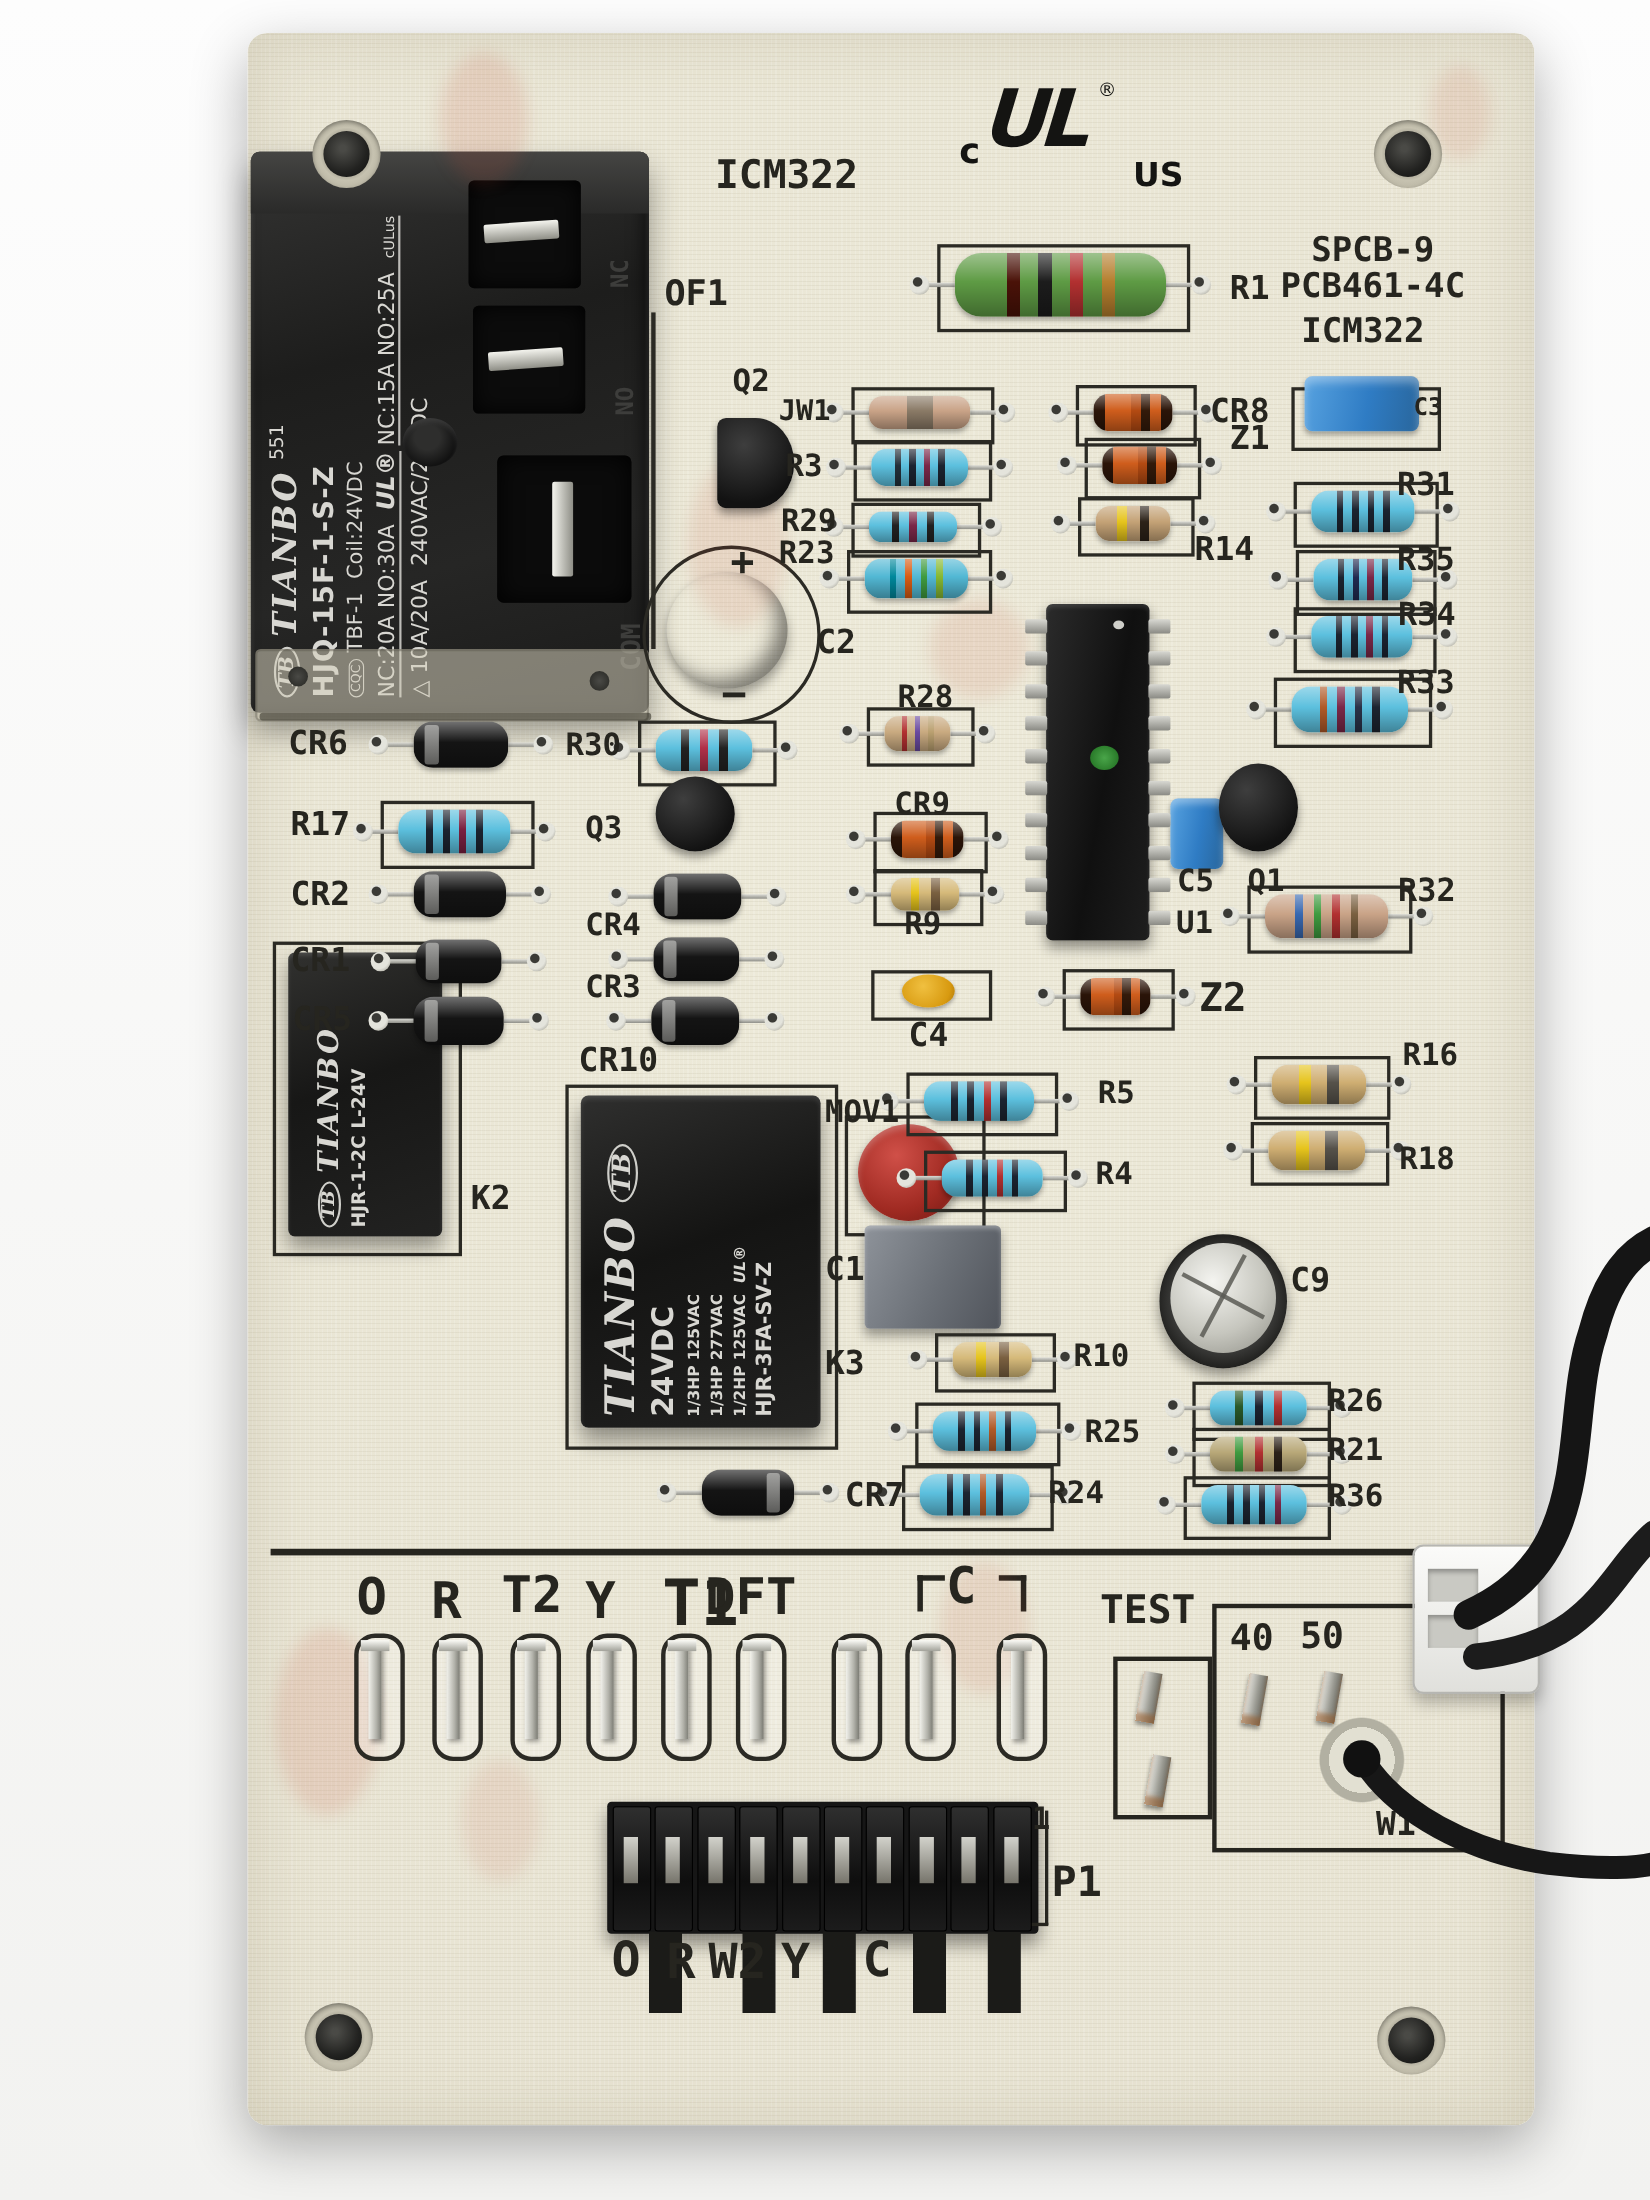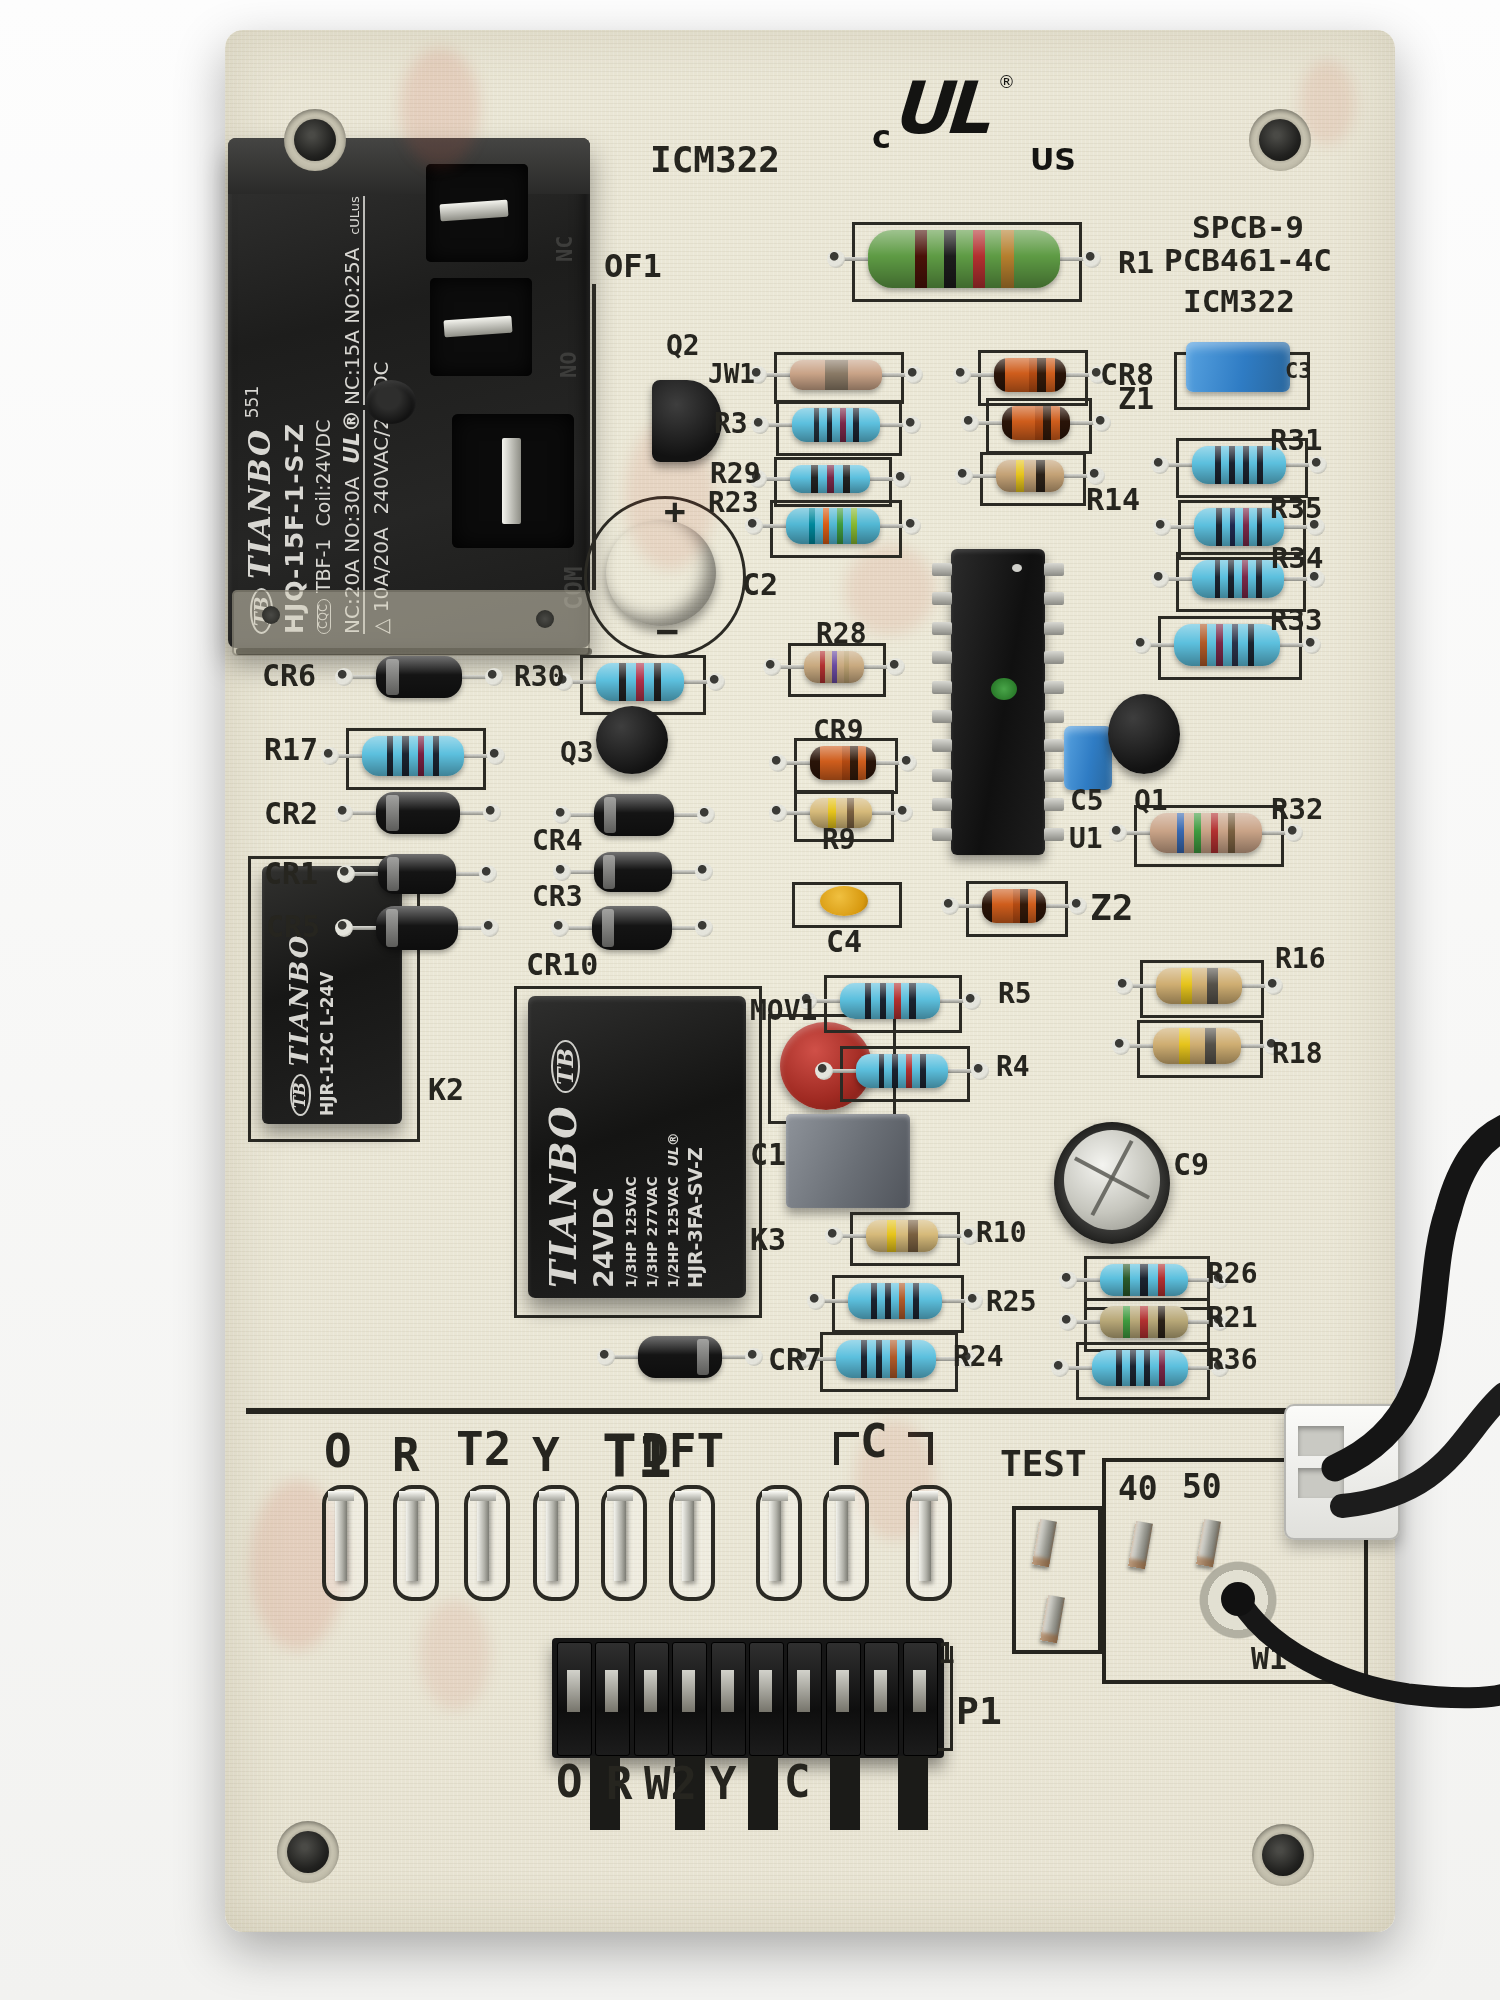--- a/index.html
+++ b/index.html
@@ -399,21 +399,21 @@
     <div class="silk" style="left: 813px; top: 717px; font-size: 28px;">CR9</div>
     <div class="silk" style="left: 822px; top: 826px; font-size: 28px;">R9</div>
     <div class="silk" style="left: 826px; top: 927px; font-size: 30px;">C4</div>
     <div class="silk" style="left: 1070px; top: 787px; font-size: 28px;">C5</div>
     <div class="silk" style="left: 1134px; top: 787px; font-size: 28px;">Q1</div>
     <div class="silk" style="left: 1069px; top: 825px; font-size: 28px;">U1</div>
     <div class="silk" style="left: 1271px; top: 795px; font-size: 29px;">R32</div>
     <div class="silk" style="left: 262px; top: 661px; font-size: 30px;">CR6</div>
     <div class="silk" style="left: 514px; top: 663px; font-size: 28px;">R30</div>
     <div class="silk" style="left: 264px; top: 735px; font-size: 30px;">R17</div>
-    <div class="silk" style="left: 532px; top: 739px; font-size: 28px; margin-left: 28px;">Q3</div>
+    <div class="silk" style="left: 532px; top: 739px; font-size: 28px;">Q3</div>
     <div class="silk" style="left: 264px; top: 799px; font-size: 30px;">CR2</div>
     <div class="silk" style="left: 532px; top: 827px; font-size: 28px;">CR4</div>
     <div class="silk" style="left: 264px; top: 859px; font-size: 30px;">CR1</div>
     <div class="silk" style="left: 532px; top: 883px; font-size: 28px;">CR3</div>
     <div class="silk" style="left: 266px; top: 912px; font-size: 30px;">CR5</div>
     <div class="silk" style="left: 526px; top: 950px; font-size: 30px;">CR10</div>
     <div class="silk" style="left: 1090px; top: 890px; font-size: 36px;">Z2</div>
     <div class="silk" style="left: 998px; top: 980px; font-size: 28px;">R5</div>
     <div class="silk" style="left: 1275px; top: 945px; font-size: 28px;">R16</div>
     <div class="silk" style="left: 996px; top: 1053px; font-size: 28px;">R4</div>

